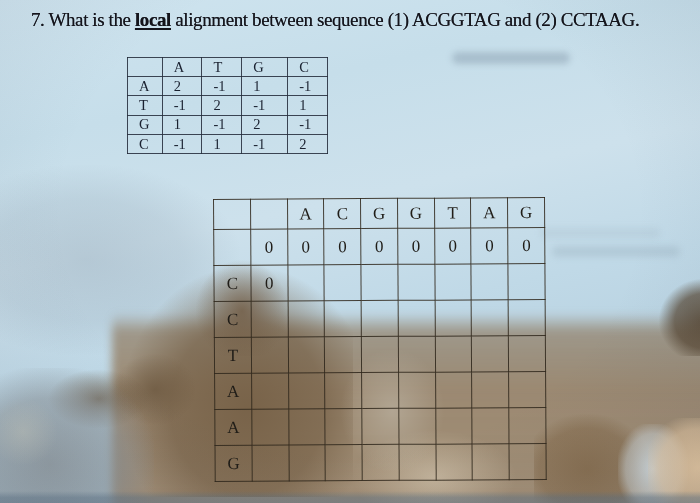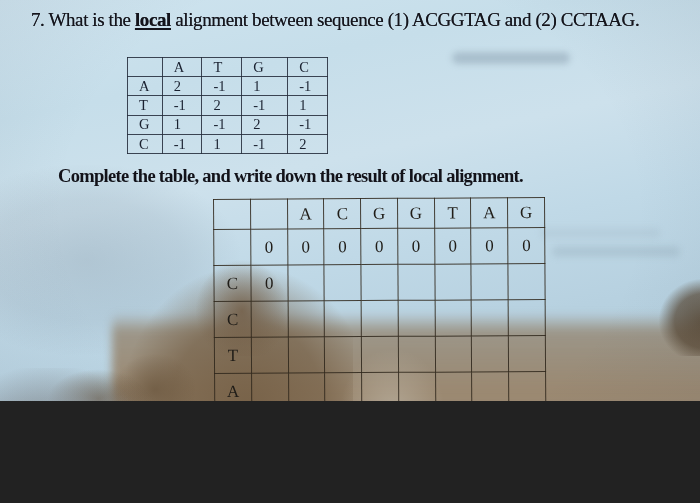--- a/index.html
+++ b/index.html
@@ -1,17 +1,17 @@
 <!DOCTYPE html>
 <html><head>
 <meta charset="utf-8">
 <style>
   html,body{margin:0;padding:0;background:#222;}
   .canvas{
-    position:relative;width:700px;height:401px;overflow:hidden;
+    position:relative;width:700px;height:503px;overflow:hidden;
     font-family:"Liberation Serif","DejaVu Serif",serif;
     color:#16161d;
     background:linear-gradient(168deg,#cfe4ef 0%,#c6deea 22%,#cde1ec 42%,#c0d9e7 60%,#b7d1e0 78%,#b3cedd 100%);
   }
   .bg, .content{position:absolute;inset:0;}
   .bg div{position:absolute;}
   
   .sh-left-soft{left:-40px;top:165px;width:280px;height:190px;
     background:radial-gradient(ellipse at 45% 50%,rgba(118,136,152,.28) 0%,rgba(118,136,152,.16) 45%,rgba(118,136,152,0) 72%);}
   
@@ -144,21 +144,20 @@
           <tr>
             <td>C</td>
             <td>-1</td>
             <td>1</td>
             <td>-1</td>
             <td>2</td>
           </tr>
         </tbody>
       </table>
 
-    <div class="instruction">Complete the table, and write down the result of local alignment.</div>
 
     <table class="dp-table">
         <tbody>
           <tr>
             <td></td>
             <td></td>
             <td>A</td>
             <td>C</td>
             <td>G</td>
             <td>G</td>

